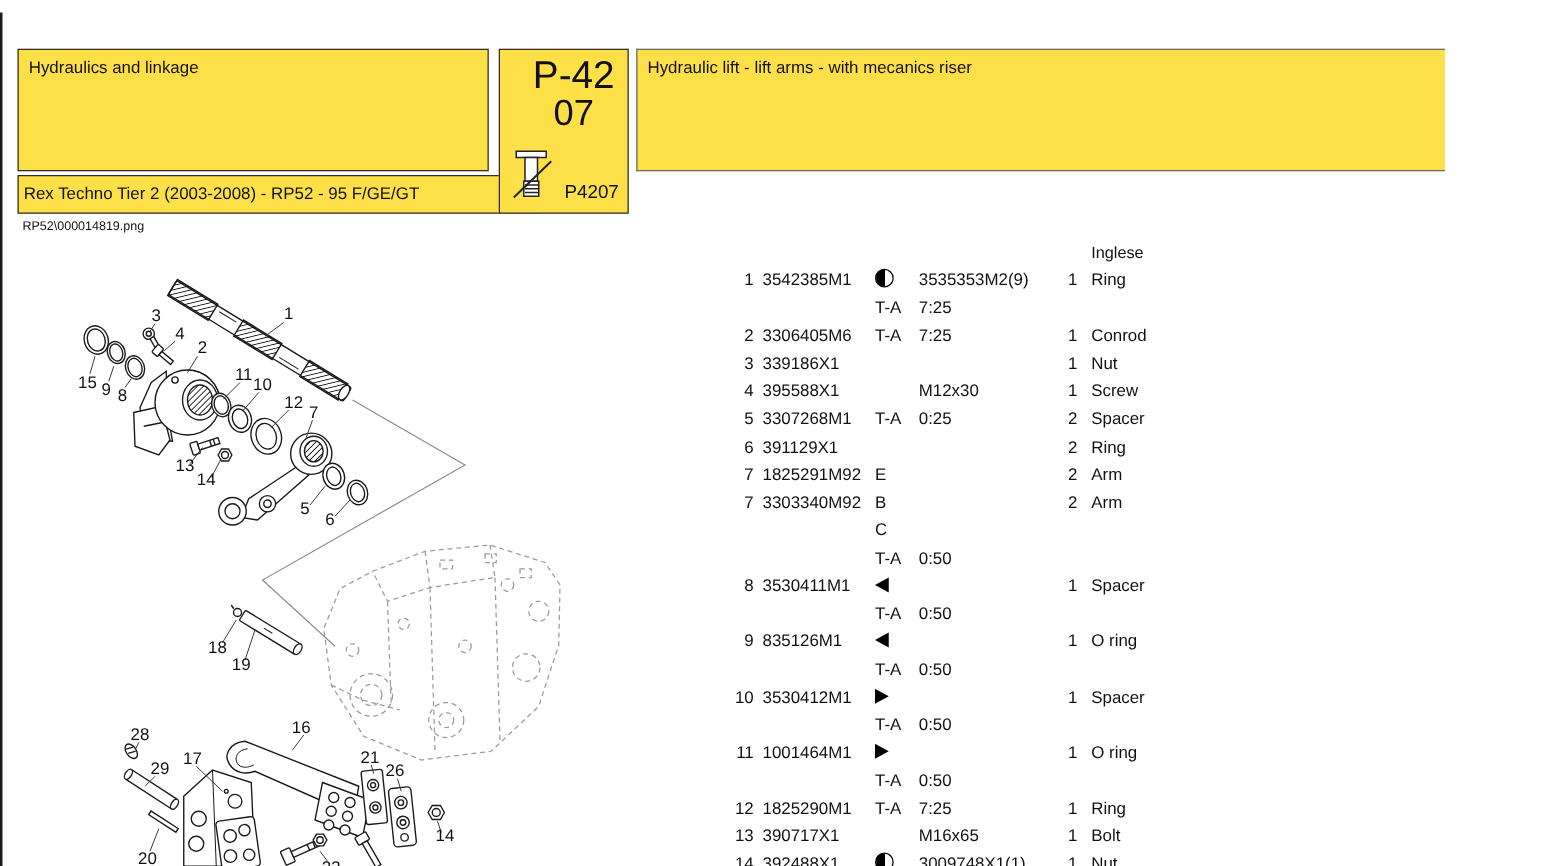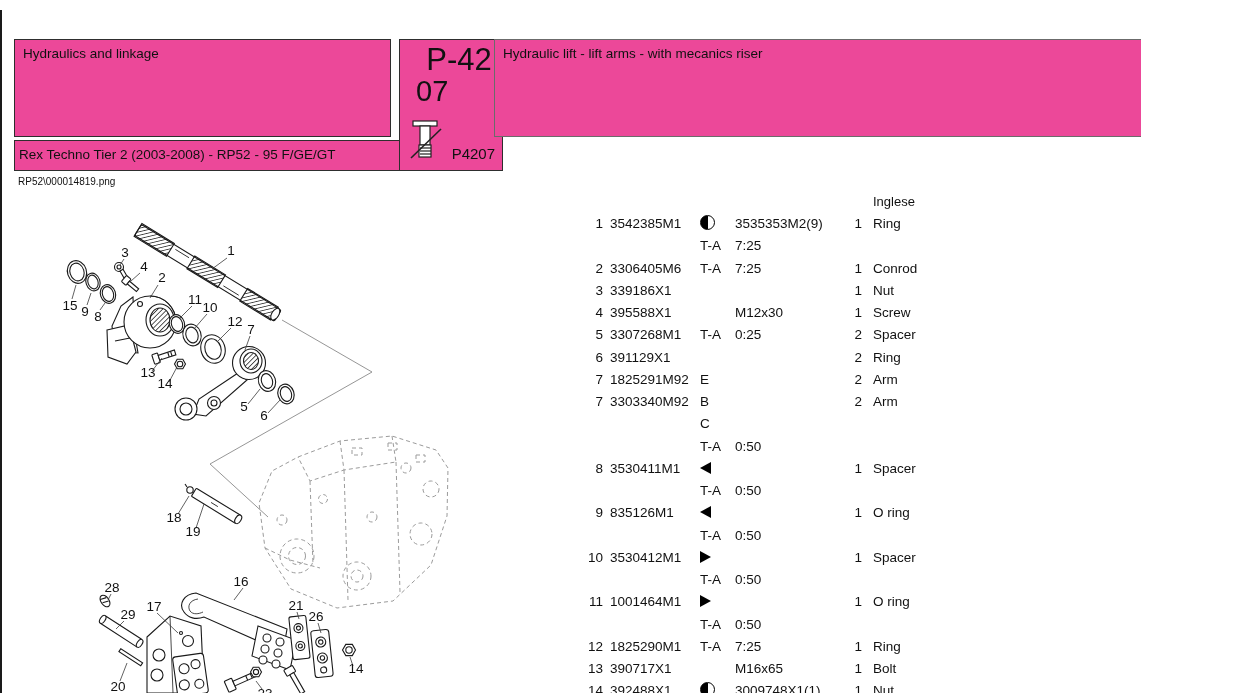--- a/index.html
+++ b/index.html
@@ -1,27 +1,27 @@
 <!DOCTYPE html>
 <html><head>
 <meta charset="utf-8">
 <style>
   html,body{margin:0;padding:0;background:#fff;}
   .page{position:relative;width:1240px;height:693px;background:#fff;overflow:hidden;
         font-family:"Liberation Sans",sans-serif;color:#111;}
   .left-rule{position:absolute;left:0;top:10px;width:2px;height:683px;background:#1a1a1a;}
-  .hbox{position:absolute;background:#ec4899;box-sizing:border-box;}
+  .hbox{position:absolute;background:#fde047;box-sizing:border-box;}
   .box-category{left:14px;top:39px;width:377px;height:98px;border:1.5px solid #2e2e2e;}
   .box-model{left:14px;top:140px;width:419px;height:31px;border:1.5px solid #2e2e2e;}
   .box-pagecode{left:399px;top:39px;width:104px;height:132px;border:1.5px solid #2e2e2e;padding-left:16px;}
-  .box-title{left:494px;top:39px;width:647px;height:98px;border:1px solid #6b6b6b;border-right:none;}
+  .box-title{left:509px;top:39px;width:647px;height:98px;border:1px solid #6b6b6b;border-right:none;}
   .hbox .txt{padding:6px 8px;font-size:13.5px;line-height:16px;}
   .box-model .txt{padding:6px 4px;}
   .pagecode-line1{font-size:31px;text-align:center;margin-top:3px;line-height:33px;}
-  .pagecode-line2{font-size:29px;line-height:31px;}
+  .pagecode-line2{font-size:29px;text-align:center;line-height:31px;}
   .page-ref{position:absolute;right:7px;bottom:8px;font-size:15px;}
   .pagecode-icon{position:absolute;left:8px;bottom:6px;}
   .file-path{position:absolute;left:18px;top:176px;font-size:10px;}
   .inglese-label{position:absolute;left:873px;top:194px;font-size:13px;}
   
   .parts-table{position:absolute;left:583px;top:213px;width:650px;}
   .trow{position:relative;height:22.26px;line-height:22.26px;font-size:13.5px;}
   .cell{position:absolute;top:0;white-space:nowrap;}
   .c-ref{left:0;width:20px;text-align:right;}
   .c-part{left:27px;}

